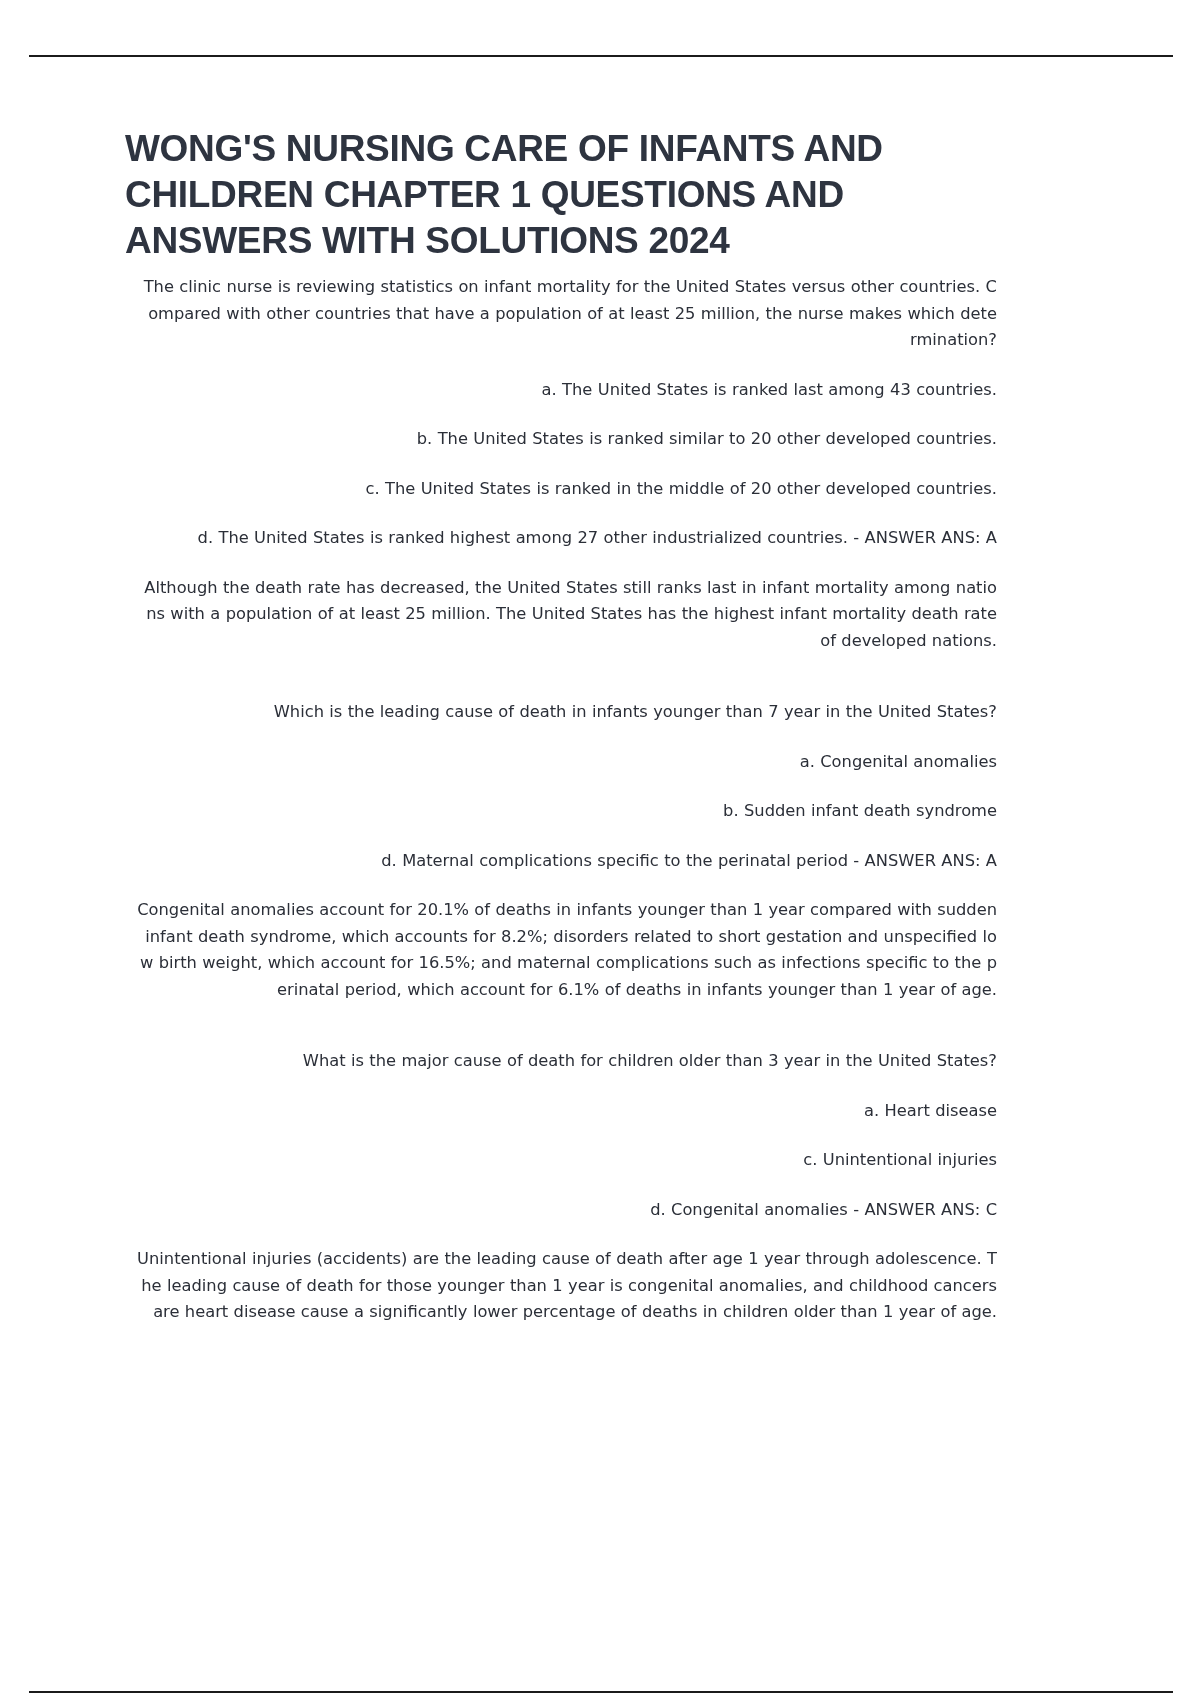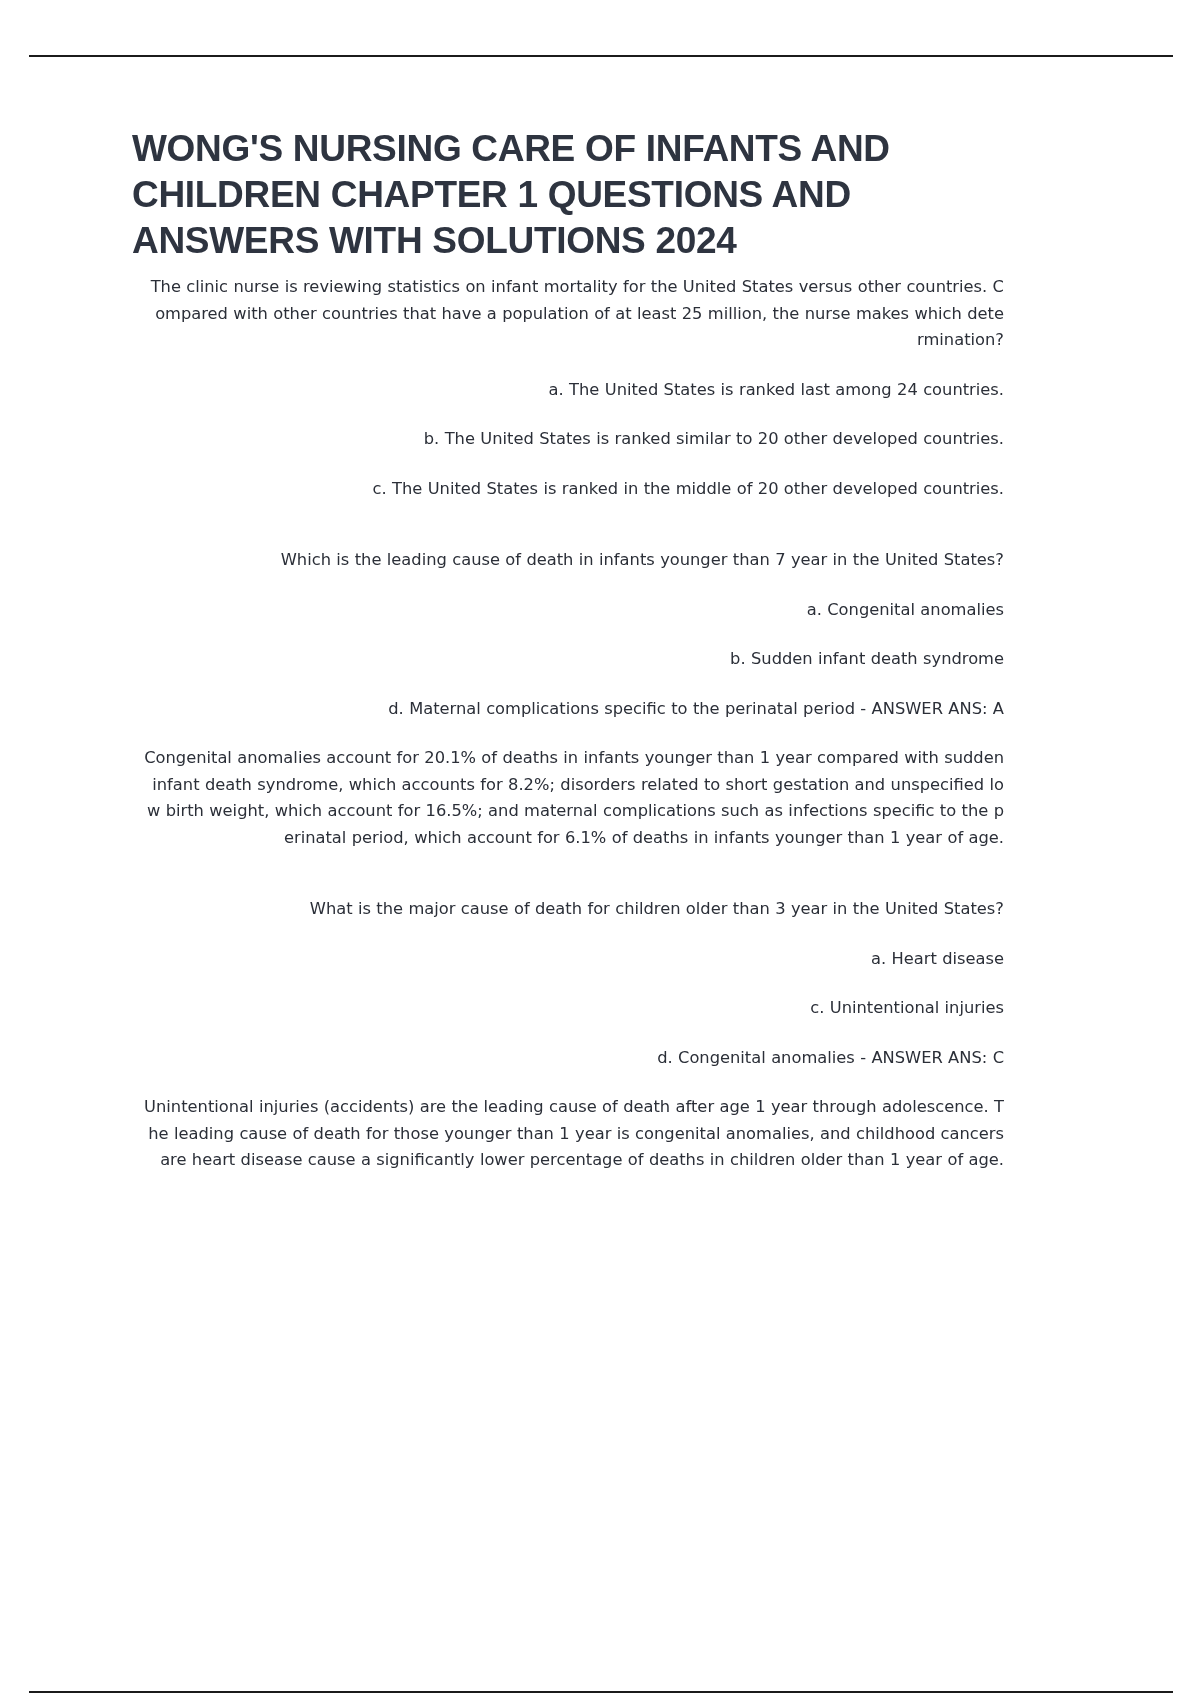--- a/index.html
+++ b/index.html
@@ -29,21 +29,21 @@
     left: 29px;
     width: 1144px;
     height: 0;
     border-top: 2.5px solid #1b1b1b;
   }
   .rule-top { top: 55px; }
   .rule-bottom { top: 1691px; }
 
   .content {
     position: absolute;
-    left: 132px;
+    left: 125px;
     top: 126px;
     width: 872px;
   }
 
   h1.doc-title {
     margin: 0 0 10px 0;
     font-family: "Liberation Sans", sans-serif;
     font-weight: 700;
     font-size: 37px;
     line-height: 46px;
@@ -73,23 +73,27 @@
 
   <div class="rule rule-top"></div>
 
   <div class="content">
 
     <h1 class="doc-title">WONG'S NURSING CARE OF INFANTS AND CHILDREN CHAPTER 1 QUESTIONS AND ANSWERS WITH SOLUTIONS 2024</h1>
 
     <p class="para">The clinic nurse is reviewing statistics on infant mortality for the United States versus other countries. C
 ompared with other countries that have a population of at least 25 million, the nurse makes which dete
 rmination?</p>
-    <p class="para">a. The United States is ranked last among 24 countries.</p>
+    <p class="para">a. The United States is ranked last among 43 countries.</p>
     <p class="para">b. The United States is ranked similar to 20 other developed countries.</p>
     <p class="para">c. The United States is ranked in the middle of 20 other developed countries.</p>
+    <p class="para">d. The United States is ranked highest among 27 other industrialized countries. - ANSWER ANS: A</p>
+    <p class="para">Although the death rate has decreased, the United States still ranks last in infant mortality among natio
+ns with a population of at least 25 million. The United States has the highest infant mortality death rate
+of developed nations.</p>
 
     <div class="spacer-block"></div>
 
     <p class="para">Which is the leading cause of death in infants younger than 7 year in the United States?</p>
     <p class="para">a. Congenital anomalies</p>
     <p class="para">b. Sudden infant death syndrome</p>
     <p class="para">d. Maternal complications specific to the perinatal period - ANSWER ANS: A</p>
     <p class="para">Congenital anomalies account for 20.1% of deaths in infants younger than 1 year compared with sudden
  infant death syndrome, which accounts for 8.2%; disorders related to short gestation and unspecified lo
 w birth weight, which account for 16.5%; and maternal complications such as infections specific to the p

